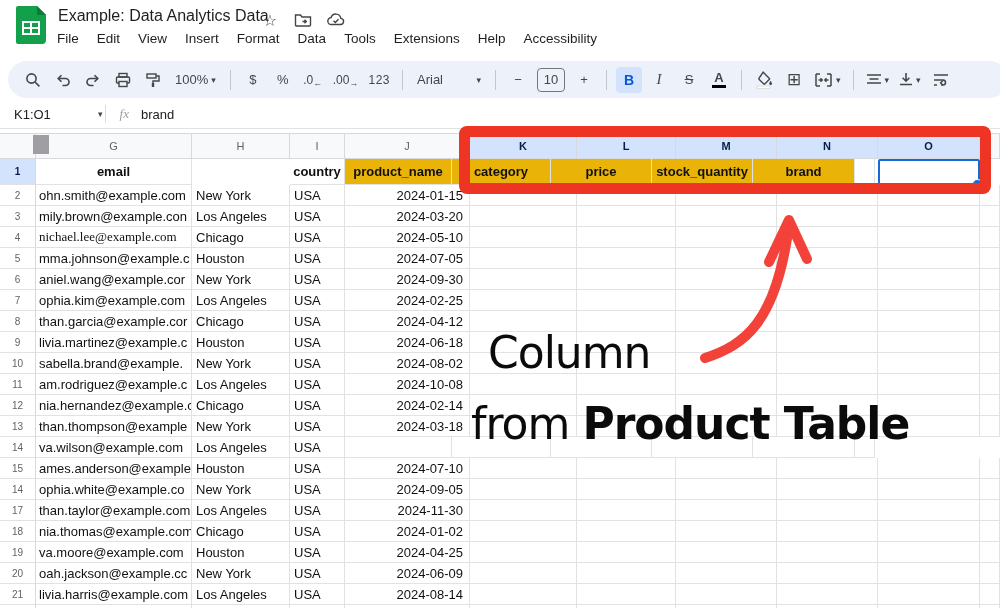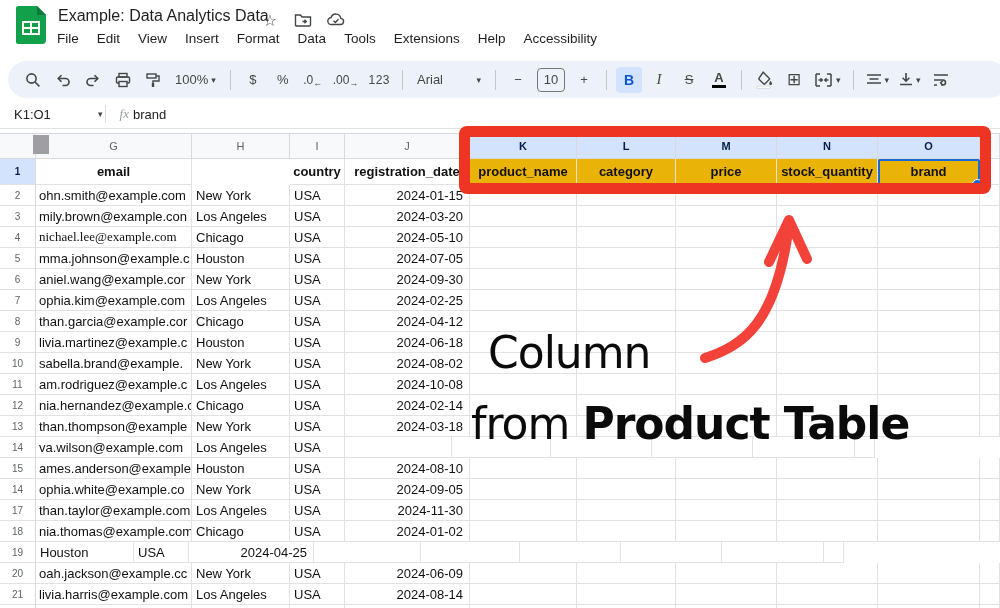--- a/index.html
+++ b/index.html
@@ -27,21 +27,21 @@
   .strike{text-decoration:line-through;font-size:13px;}
   .tcolor{font-weight:700;font-size:13px;border-bottom:3px solid #000;line-height:14px;padding:0 2px;}
   .decdig{font-size:12px;letter-spacing:0;}
   .decarr{font-size:9px;margin-top:7px;}
   .n123{font-size:12px;letter-spacing:0.5px;}
   
   .fbar{position:absolute;left:0;top:100px;width:1000px;height:28px;display:flex;align-items:center;border-bottom:1px solid #e1e3e3;}
   .namebox{width:78px;padding-left:14px;font-size:13px;color:#202124;cursor:pointer;}
   .nbcaret{font-size:9px;color:#444746;margin-left:6px;}
   .fdiv{width:1px;height:18px;background:#dadce0;margin:0 8px 0 2px;}
-  .fx{font-family:"Liberation Serif",serif;font-style:italic;font-size:13px;color:#9aa0a6;margin:0 4px 0 6px;}
+  .fx{font-family:"Liberation Serif",serif;font-style:italic;font-size:13px;color:#9aa0a6;margin:0 12px 0 6px;}
   .fval{font-size:13px;color:#202124;flex:1;}
   
   #grid{position:absolute;left:0;top:133px;width:1000px;height:475px;overflow:hidden;background:#fff;}
   .hrow{display:flex;height:26px;}
   .chead{box-sizing:border-box;border:1px solid #d7d9dc;border-left:none;background:#f8f9fa;color:#5f6368;
          font-size:11px;display:flex;align-items:center;justify-content:center;cursor:pointer;}
   .chead.sel{background:#d3e3fd;color:#041e49;font-weight:700;}
   .row{display:flex;height:26px;}
   .drow{height:21px;}
   .cell{box-sizing:border-box;border-right:1px solid #e1e3e3;border-bottom:1px solid #e1e3e3;
@@ -231,21 +231,20 @@
       <div class="chead sel" style="width: 101px;">M</div>
       <div class="chead sel" style="width: 101px;">N</div>
       <div class="chead sel" style="width: 102px;">O</div>
       <div class="chead" style="width: 20px;"></div>
     </div>
     <div class="row">
       <div class="cell rownum hl" style="width: 36px;">1</div>
       <div class="cell hcell" style="width: 156px;">email</div>
       <div class="cell hcell" style="width: 98px; margin-top: 29px;">city</div>
       <div class="cell hcell" style="width: 55px;">country</div>
-      <div class="cell hcell" style="width: 125px;">registration_date</div>
       <div class="cell hcell selfill" style="width: 107px;">product_name</div>
       <div class="cell hcell selfill" style="width: 99px;">category</div>
       <div class="cell hcell selfill" style="width: 101px;">price</div>
       <div class="cell hcell selfill" style="width: 101px;">stock_quantity</div>
       <div class="cell hcell selfill" style="width: 102px;">brand</div>
       <div class="cell" style="width: 20px;"></div>
     </div>
     <div class="row drow">
       <div class="cell rownum" style="width: 36px;">2</div>
       <div class="cell left" style="width: 156px;">ohn.smith@example.com</div>
@@ -412,21 +411,21 @@
       <div class="cell" style="width: 101px;"></div>
       <div class="cell" style="width: 101px;"></div>
       <div class="cell" style="width: 102px;"></div>
       <div class="cell" style="width: 20px;"></div>
     </div>
     <div class="row drow">
       <div class="cell rownum" style="width: 36px;">15</div>
       <div class="cell left" style="width: 156px;">ames.anderson@example</div>
       <div class="cell pl4" style="width: 98px;">Houston</div>
       <div class="cell pl4" style="width: 55px;">USA</div>
-      <div class="cell right" style="width: 125px;">2024-08-10</div>
+      <div class="cell right" style="width: 125px;">2024-07-10</div>
       <div class="cell" style="width: 107px;"></div>
       <div class="cell" style="width: 99px;"></div>
       <div class="cell" style="width: 101px;"></div>
       <div class="cell" style="width: 101px;"></div>
       <div class="cell" style="width: 102px;"></div>
       <div class="cell" style="width: 20px;"></div>
     </div>
     <div class="row drow">
       <div class="cell rownum" style="width: 36px;">14</div>
       <div class="cell left" style="width: 156px;">ophia.white@example.co</div>
@@ -461,20 +460,21 @@
       <div class="cell right" style="width: 125px;">2024-01-02</div>
       <div class="cell" style="width: 107px;"></div>
       <div class="cell" style="width: 99px;"></div>
       <div class="cell" style="width: 101px;"></div>
       <div class="cell" style="width: 101px;"></div>
       <div class="cell" style="width: 102px;"></div>
       <div class="cell" style="width: 20px;"></div>
     </div>
     <div class="row drow">
       <div class="cell rownum" style="width: 36px;">19</div>
+      <div class="cell left" style="width: 156px;">va.moore@example.com</div>
       <div class="cell pl4" style="width: 98px;">Houston</div>
       <div class="cell pl4" style="width: 55px;">USA</div>
       <div class="cell right" style="width: 125px;">2024-04-25</div>
       <div class="cell" style="width: 107px;"></div>
       <div class="cell" style="width: 99px;"></div>
       <div class="cell" style="width: 101px;"></div>
       <div class="cell" style="width: 101px;"></div>
       <div class="cell" style="width: 102px;"></div>
       <div class="cell" style="width: 20px;"></div>
     </div>

